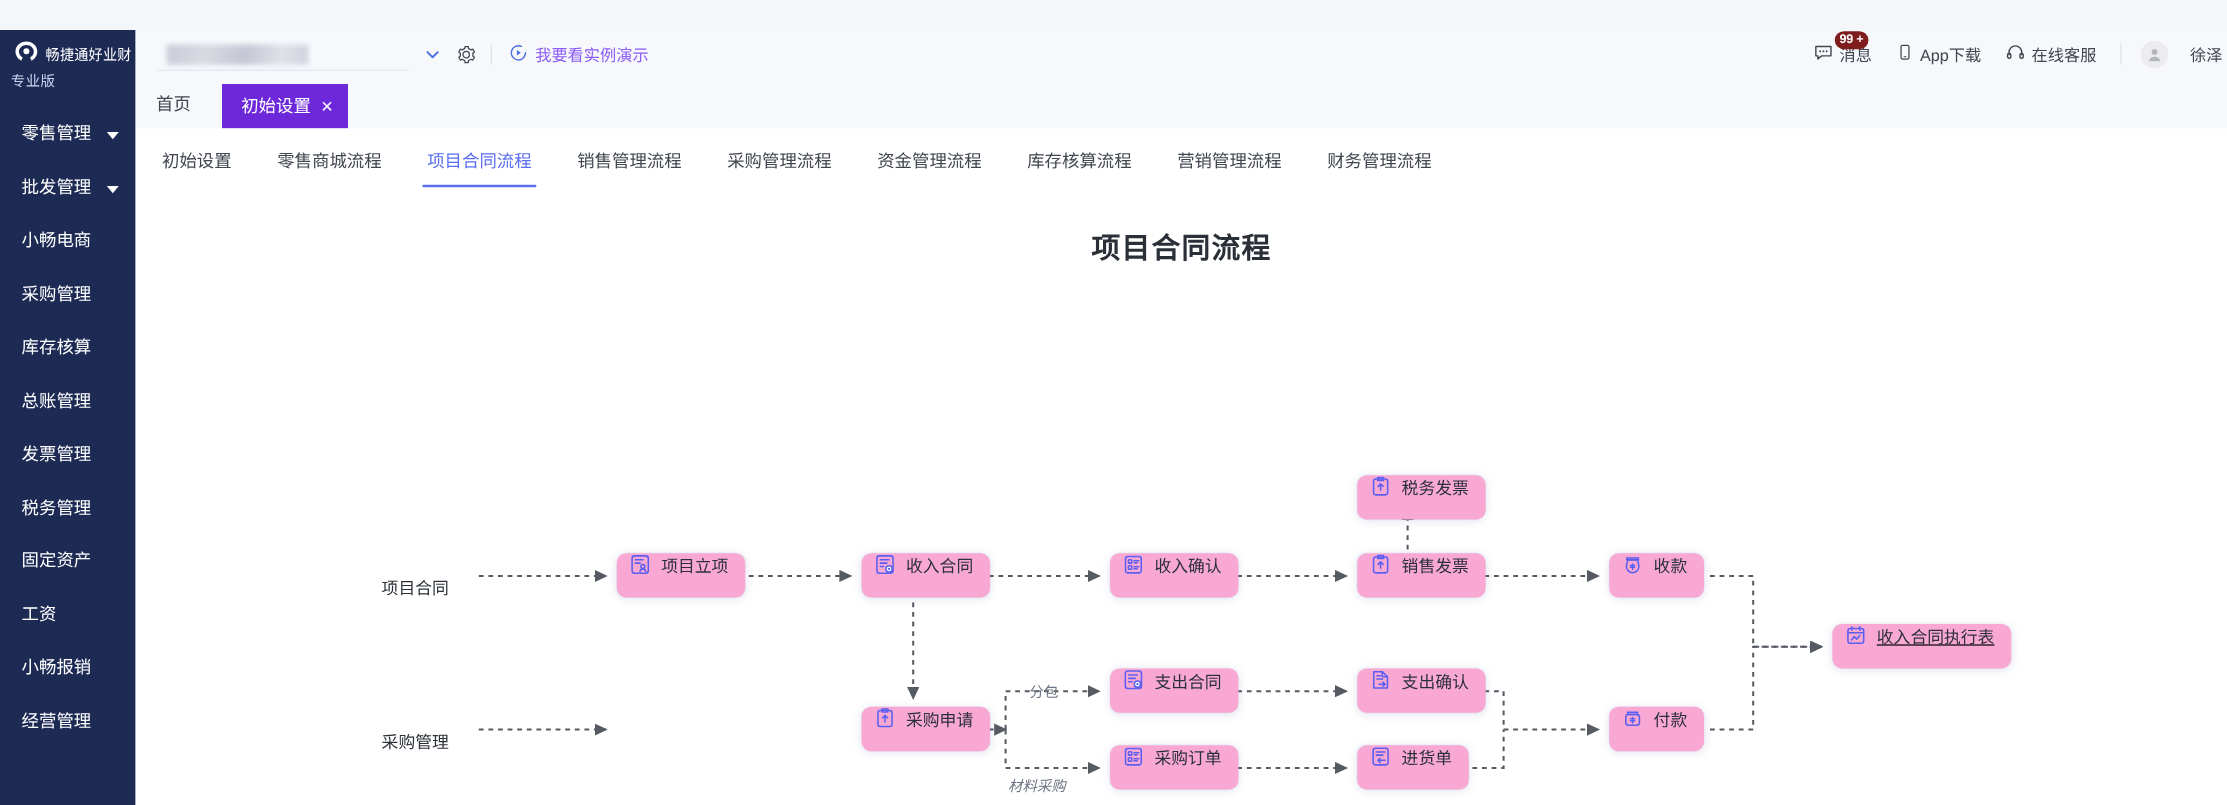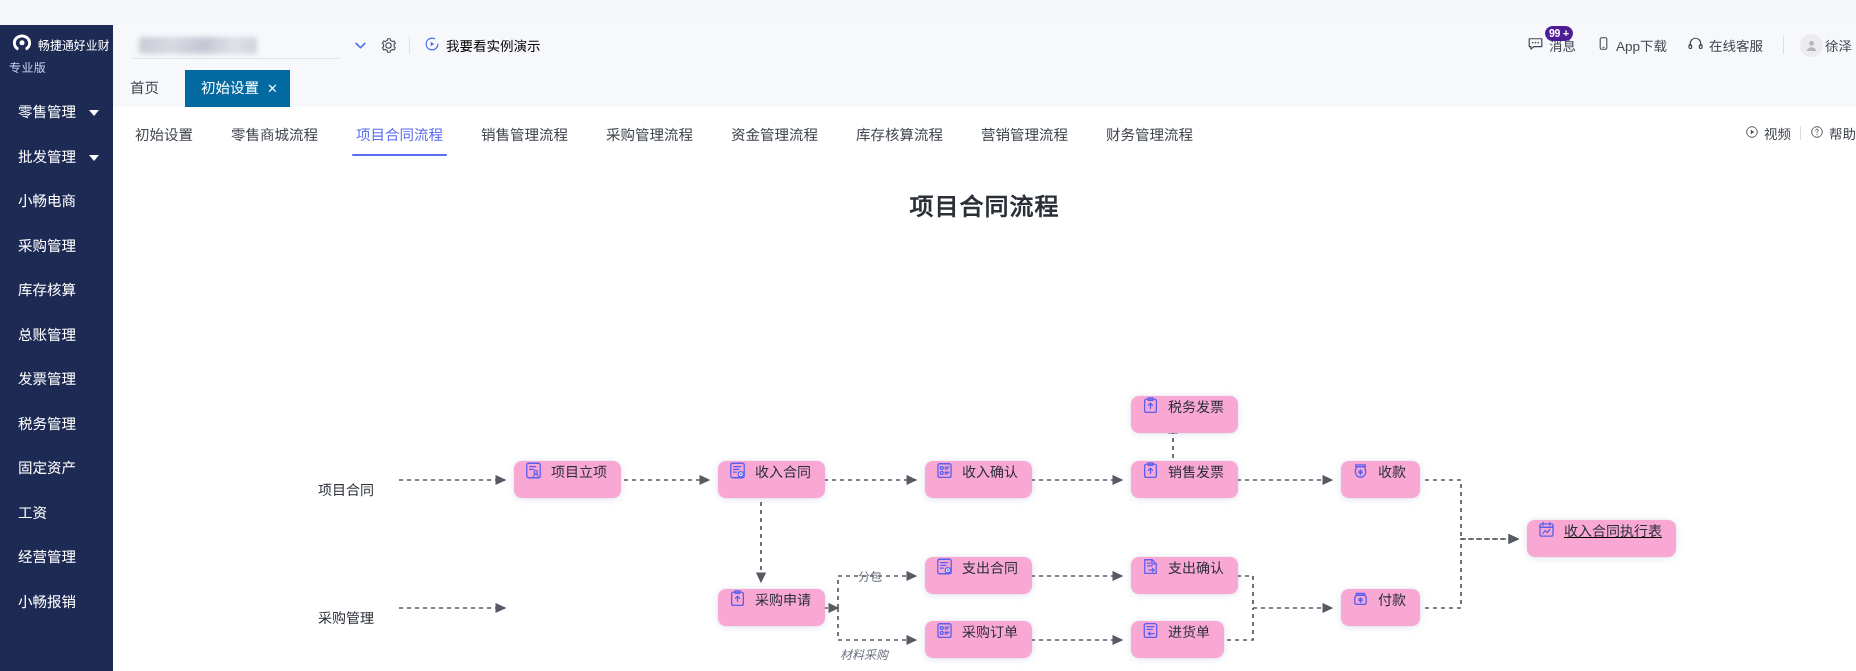--- a/index.html
+++ b/index.html
@@ -75,64 +75,64 @@
     cursor: pointer;
   }
   .hdr-gear {
     width: 30px; height: 40px;
     display: flex; align-items: center; justify-content: center;
     cursor: pointer;
   }
   .hdr-divider { width: 1px; height: 17px; background: #dfe2ea; margin: 0 14px 0 6px; }
   .hdr-demo {
     display: flex; align-items: center; gap: 6px;
-    font-size: 13.5px; color: #000000; cursor: pointer;
+    font-size: 13.5px; color: #8b5cf6; cursor: pointer;
   }
   .hdr-right {
     margin-left: auto; display: flex; align-items: center;
     padding-right: 4px; height: 40px;
   }
   .hdr-link {
     position: relative;
     display: flex; align-items: center; gap: 5px;
     font-size: 13.5px; color: #41464f;
     margin-left: 20px; cursor: pointer; white-space: nowrap;
   }
   .badge {
     position: absolute; left: 18px; top: -9px;
-    background: #4c1d95; color: #fff;
+    background: #7f1d1d; color: #fff;
     font-size: 10.5px; line-height: 14px;
     height: 15px; min-width: 26px; padding: 0 4px;
     border-radius: 8px; text-align: center;
     font-weight: bold; letter-spacing: -.2px;
   }
   .hdr-sep { width: 1px; height: 18px; background: #dcdfe6; margin-left: 20px; }
   .avatar {
     width: 23px; height: 23px; border-radius: 50%;
     background: #ececef; margin-left: 16px;
     display: flex; align-items: center; justify-content: center;
   }
   .username {
-    font-size: 13.5px; color: #41464f; margin-left: 2px; white-space: nowrap;
+    font-size: 13.5px; color: #41464f; margin-left: 18px; white-space: nowrap;
   }
 
   
   .tabstrip {
     position: absolute; left: 113px; top: 65px; right: 0;
     height: 42px; background: #f7f8fc;
     display: flex; align-items: flex-end;
   }
   .tab {
     height: 37px; line-height: 37px;
     padding: 0 16px; font-size: 14.5px;
     color: #41464f; cursor: pointer; white-space: nowrap;
   }
   .tab.first { padding-left: 14px; padding-right: 26px; margin-left: 3px; }
   .tab.active {
-    background: #0369a1; color: #ffffff;
+    background: #6d28d9; color: #ffffff;
     padding-right: 12px;
   }
   .tab .closer {
     margin-left: 8px; font-size: 13px; color: #ffffff; opacity: .95;
   }
 
   
   .content {
     position: absolute; left: 113px; top: 107px; right: 0; bottom: 0;
     background: #ffffff;
@@ -212,22 +212,22 @@
         <div class="nav-item"><span>零售管理</span><span class="caret"></span></div>
         <div class="nav-item"><span>批发管理</span><span class="caret"></span></div>
         <div class="nav-item"><span>小畅电商</span></div>
         <div class="nav-item"><span>采购管理</span></div>
         <div class="nav-item"><span>库存核算</span></div>
         <div class="nav-item"><span>总账管理</span></div>
         <div class="nav-item"><span>发票管理</span></div>
         <div class="nav-item"><span>税务管理</span></div>
         <div class="nav-item"><span>固定资产</span></div>
         <div class="nav-item"><span>工资</span></div>
+        <div class="nav-item"><span>小畅报销</span></div>
         <div class="nav-item"><span>经营管理</span></div>
-        <div class="nav-item"><span>小畅报销</span></div>
       </nav>
   </aside>
 
   <header class="header">
     <div class="hdr-search" title="">
       <span class="redacted"></span>
     </div>
     <span class="hdr-chevron">
       <svg width="15" height="15" viewBox="0 0 16 16">
           <path d="M3.4 5.8 L8 10.4 L12.6 5.8" fill="none" stroke="#4a6fe0" stroke-width="1.7" stroke-linecap="round" stroke-linejoin="round"></path>
@@ -304,42 +304,20 @@
           <div class="subtab"><span>初始设置</span></div>
           <div class="subtab"><span>零售商城流程</span></div>
           <div class="subtab active"><span>项目合同流程</span></div>
           <div class="subtab"><span>销售管理流程</span></div>
           <div class="subtab"><span>采购管理流程</span></div>
           <div class="subtab"><span>资金管理流程</span></div>
           <div class="subtab"><span>库存核算流程</span></div>
           <div class="subtab"><span>营销管理流程</span></div>
           <div class="subtab"><span>财务管理流程</span></div>
         </div>
-      <div class="subtabs-right">
-        <span class="srlink">
-          <span>
-            <svg width="14" height="14" viewBox="0 0 20 20">
-                <circle cx="10" cy="10" r="7.6" fill="none" stroke="#41464f" stroke-width="1.3"></circle>
-                <path d="M8.3 6.9 L13 10 L8.3 13.1 Z" fill="#41464f"></path>
-              </svg>
-          </span>
-          <span>视频</span>
-        </span>
-        <span class="sr-div"></span>
-        <span class="srlink">
-          <span>
-            <svg width="14" height="14" viewBox="0 0 20 20">
-                <circle cx="10" cy="10" r="7.6" fill="none" stroke="#41464f" stroke-width="1.3"></circle>
-                <path d="M8.1 7.8c0-1.1.9-1.8 1.9-1.8s1.9.7 1.9 1.8c0 1.4-1.9 1.5-1.9 3" fill="none" stroke="#41464f" stroke-width="1.3" stroke-linecap="round"></path>
-                <circle cx="10" cy="13.6" r=".85" fill="#41464f"></circle>
-              </svg>
-          </span>
-          <span>帮助</span>
-        </span>
-      </div>
     </div>
 
     <h1 class="flow-title">项目合同流程</h1>
 
     <div class="canvas">
       <svg class="wires" viewBox="0 0 1743 420" preserveAspectRatio="none">
         <defs>
           <marker id="ah" markerWidth="7" markerHeight="7" refX="5.6" refY="3" orient="auto">
             <path d="M0,0 L6.4,3 L0,6 z" fill="#555a63"></path>
           </marker>

